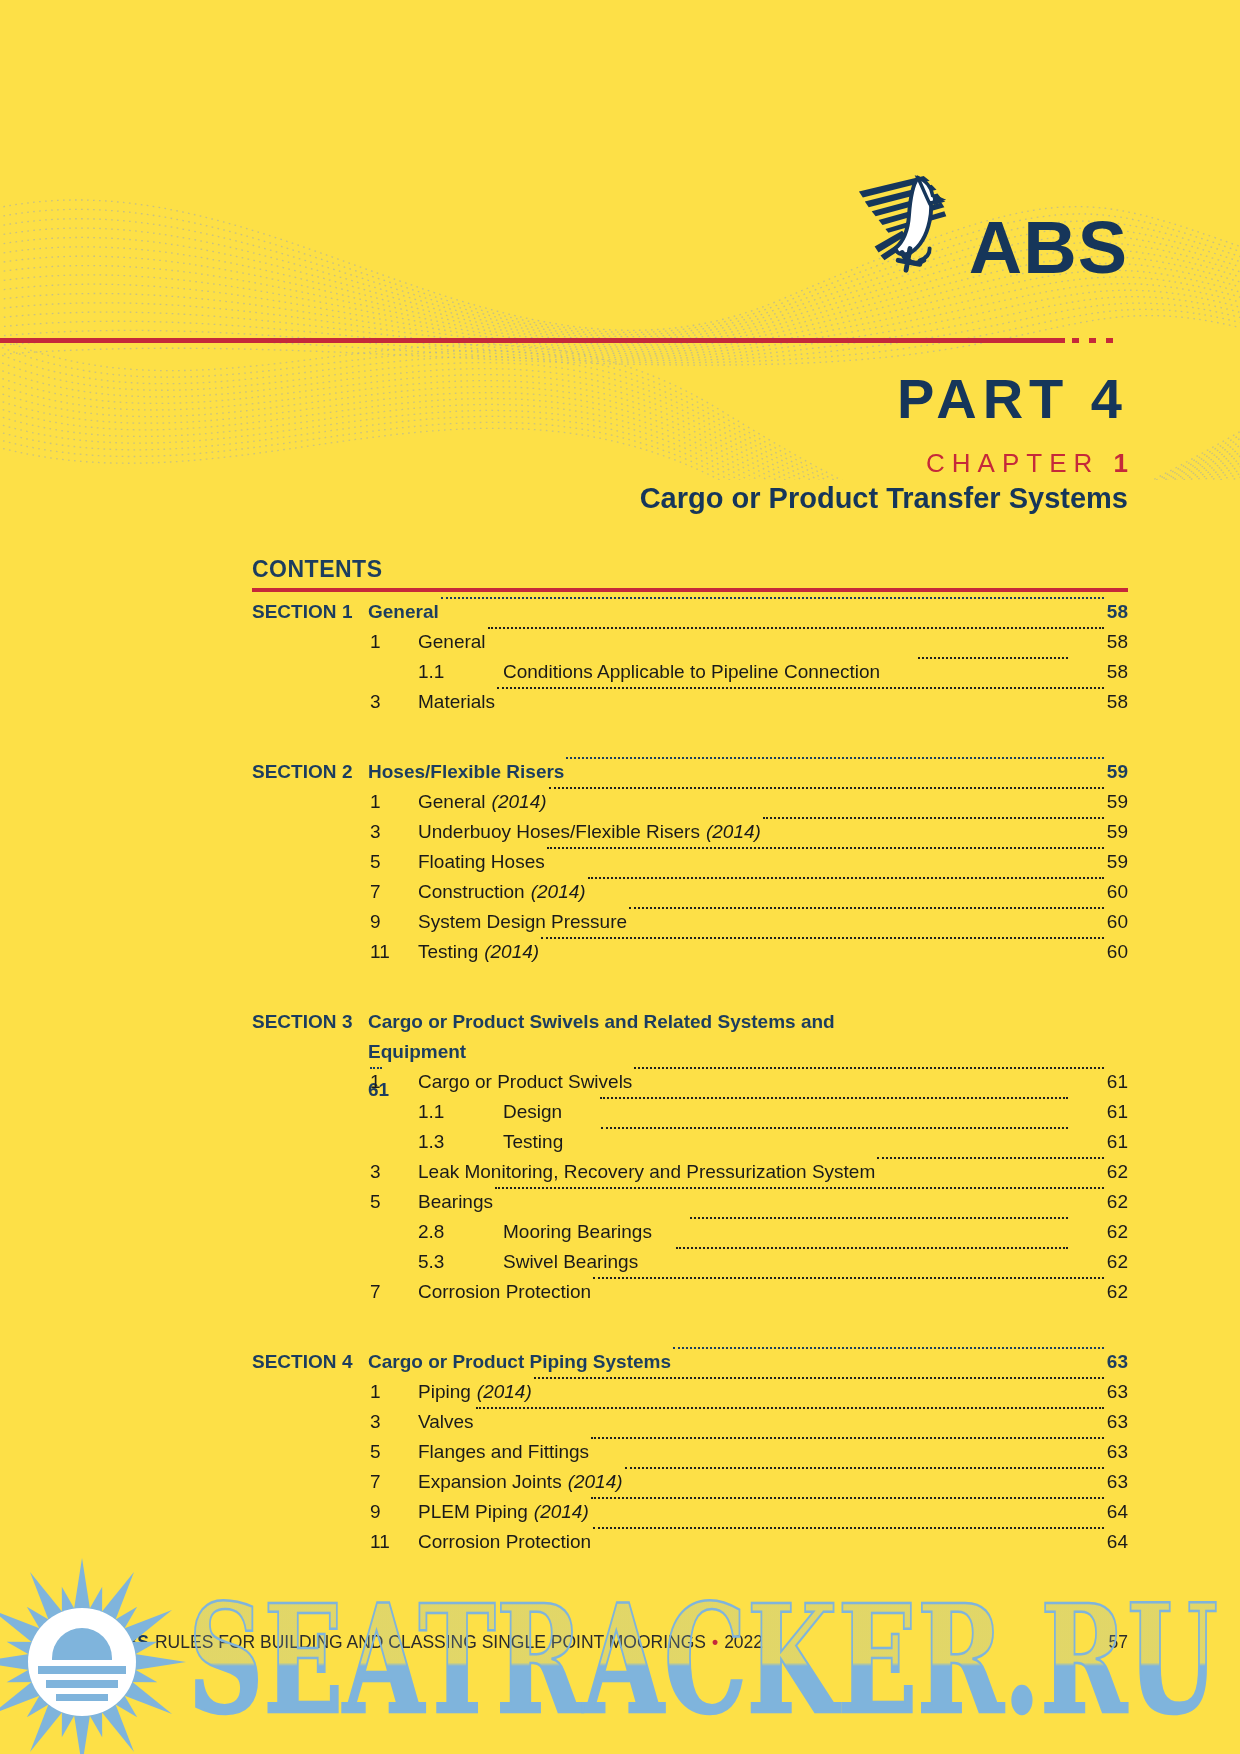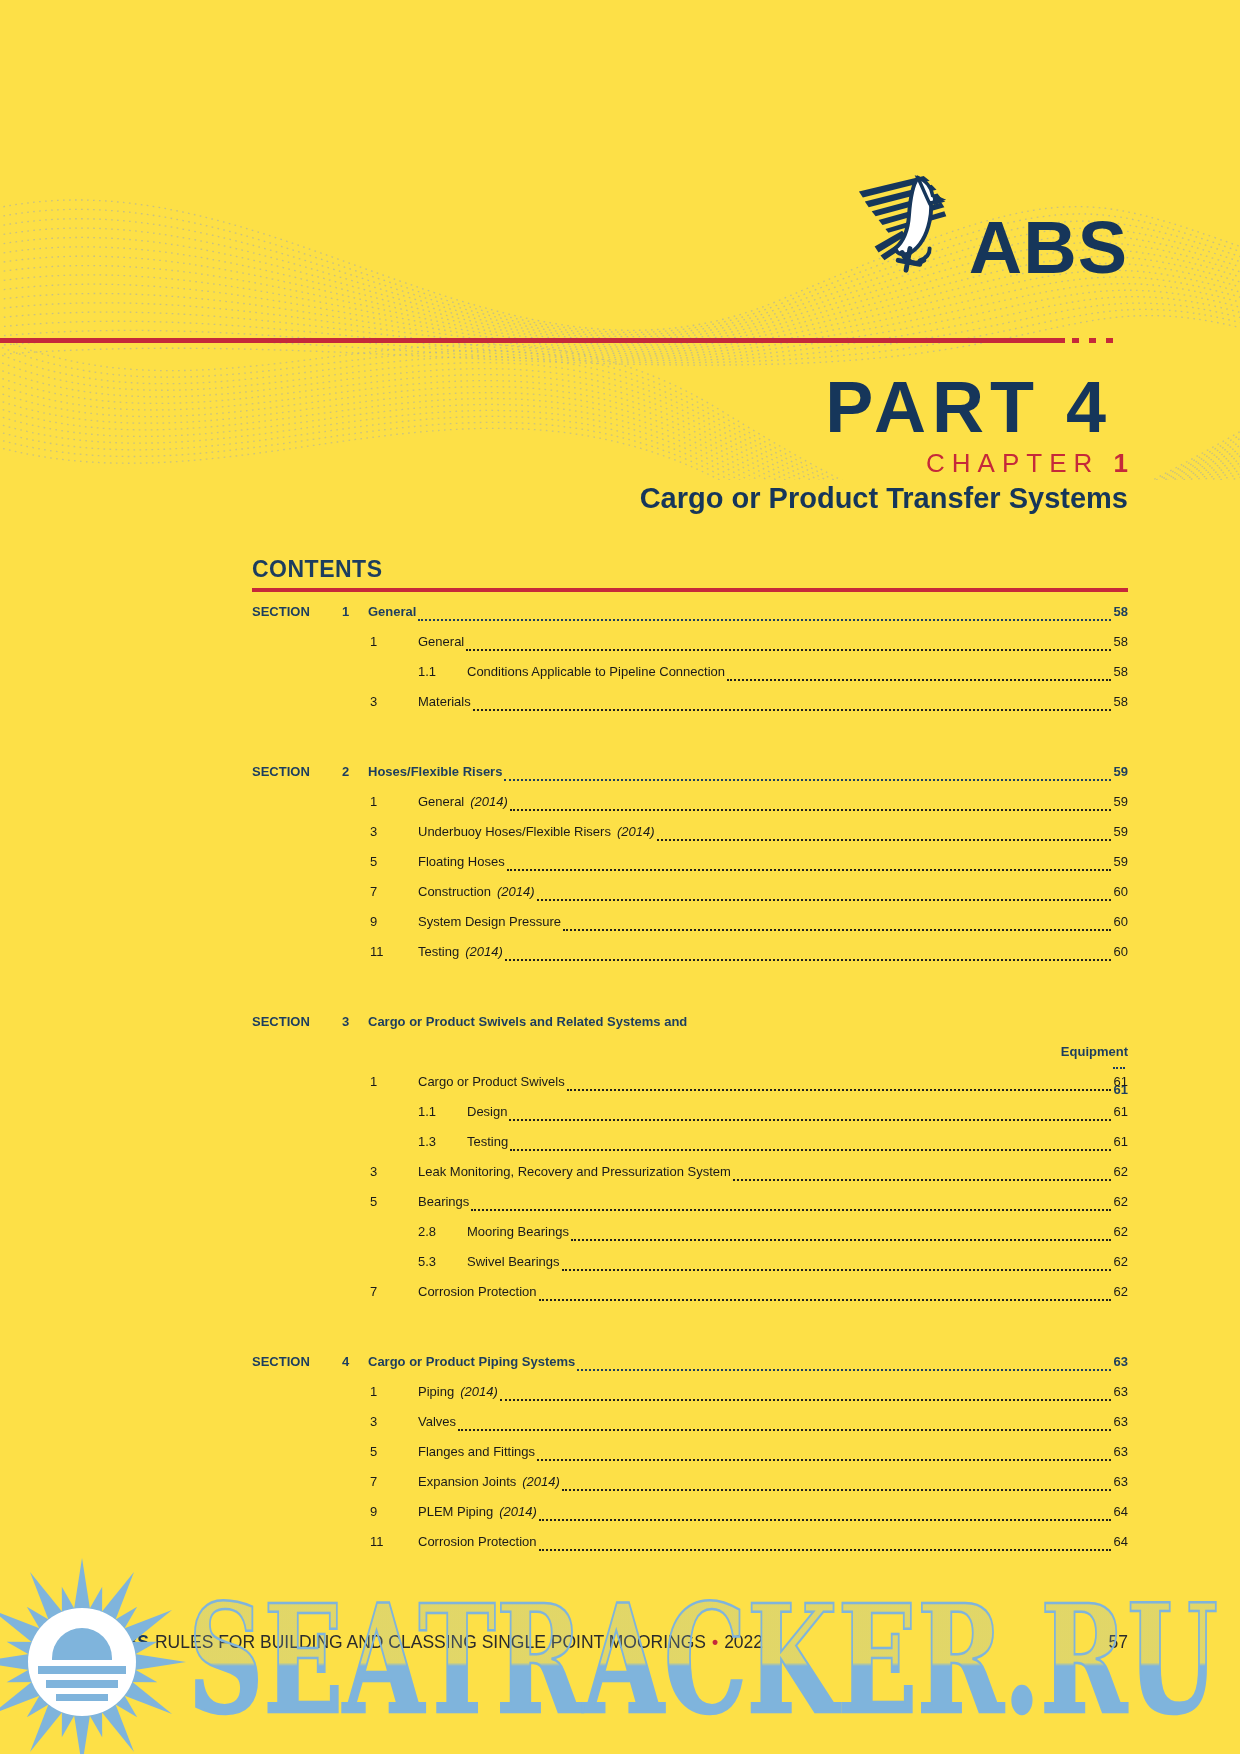--- a/index.html
+++ b/index.html
@@ -19,48 +19,48 @@
   .logo-text {
     font-size:74px; font-weight:bold; color:#16365a; letter-spacing:1px; line-height:0.9;
   }
 
   
   .red-rule { position:absolute; left:0; top:338px; width:1065px; height:5px; background:#c5293a; }
   .red-dashes { position:absolute; left:1072px; top:338px; display:flex; gap:10px; }
   .red-dashes span { width:7px; height:5px; background:#c5293a; display:block; }
 
   .part-title {
-    position:absolute; top:366px; right:128px;
-    font-size:72px; font-weight:bold; color:#16365a; letter-spacing:6px; white-space:nowrap;
+    position:absolute; top:366px; right:112px;
+    font-size:56px; font-weight:bold; color:#16365a; letter-spacing:6px; white-space:nowrap;
   }
   .chapter-line {
     position:absolute; top:448px; right:112px;
     font-size:26px; color:#c5293a; letter-spacing:7px; white-space:nowrap;
   }
   .chapter-line .chapter-num { font-weight:bold; letter-spacing:0; }
   .doc-title {
     position:absolute; top:482px; right:112px;
     font-size:29px; font-weight:bold; color:#16365a; white-space:nowrap;
   }
 
   
   .contents { position:absolute; left:252px; top:556px; width:876px; }
   .contents-heading {
     font-size:23px; font-weight:bold; color:#1c3d5f; letter-spacing:0.5px;
   }
   .contents-rule { margin-top:5px; height:4px; background:#c5293a; width:100%; }
   .toc { margin-top:5px; }
-  .toc-row { display:flex; align-items:flex-end; height:30px; line-height:30px; font-size:13px; white-space:nowrap; }
+  .toc-row { display:flex; align-items:flex-start; height:30px; line-height:30px; font-size:19px; white-space:nowrap; }
   .toc-row.gap { margin-top:40px; }
   .toc-row .col-label { display:inline-block; width:90px; font-weight:bold; color:#1c3d5f; }
   .toc-row .col-secnum { display:inline-block; width:26px; font-weight:bold; color:#1c3d5f; }
   .toc-row.section { font-weight:bold; color:#1c3d5f; }
   .toc-row.l1 { padding-left:118px; }
   .toc-row.l1 .col-num { display:inline-block; width:48px; }
-  .toc-row.l2 { padding-left:166px; }
+  .toc-row.l2 { padding-left:166px;gap:36px; }
   .toc-row.l2 .col-num { display:inline-block; width:49px; }
   .toc-row.contline { padding-left:116px; font-weight:bold; color:#1c3d5f;flex-direction:column; }
   .toc-row .note { font-style:italic; margin-left:6px; }
   .leader { flex:1 1 auto; border-bottom:2.4px dotted #24344a; margin:0 3px 6px 2px; min-width:12px; }
   .toc-row.section .leader, .toc-row.contline .leader { border-bottom-color:#1c3d5f; }
   .toc-row.l1 .leader, .toc-row.l2 .leader { border-bottom-color:#1f1f1f; }
   .pagenum { flex:0 0 auto; }
 
   
   .footer { position:absolute; left:112px; right:112px; top:1632px; display:flex; font-size:17.5px; color:#2b2b2b; }

